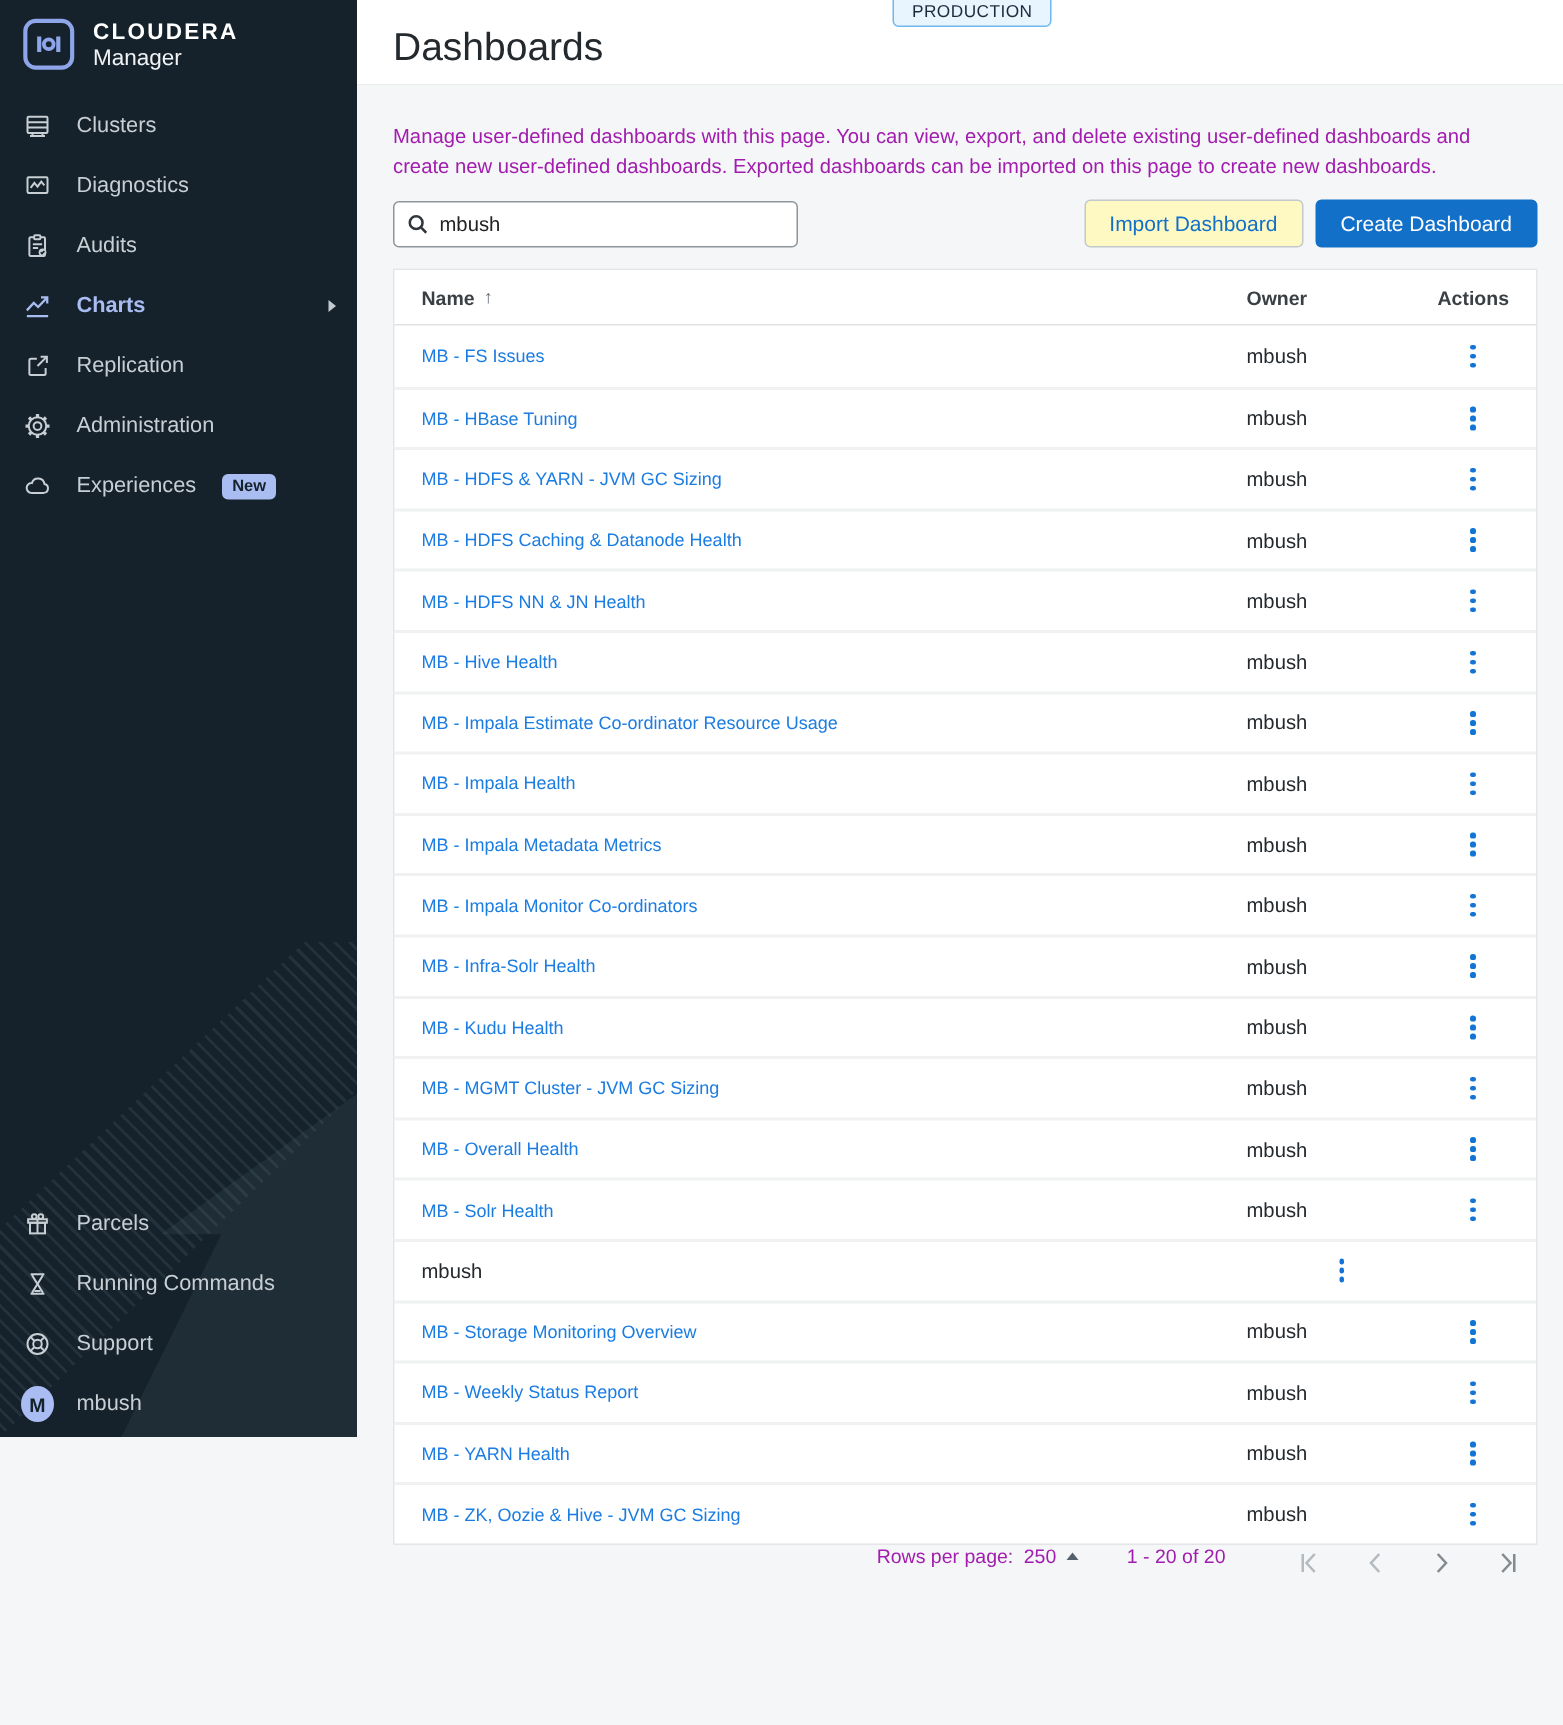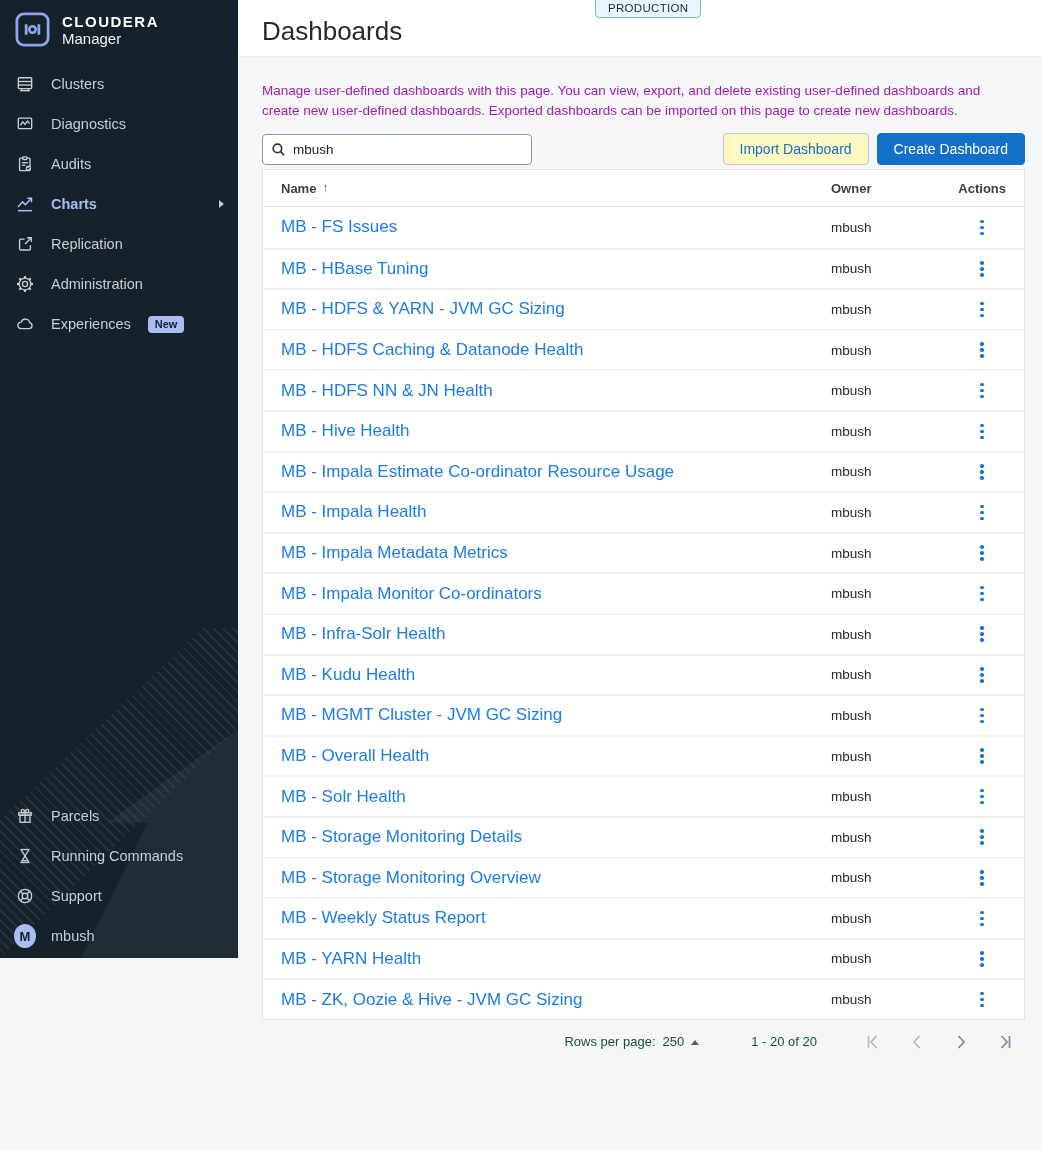--- a/index.html
+++ b/index.html
@@ -58,44 +58,44 @@
   .filter-box input { width:270px; height:31px; border:1px solid #8d959c; border-radius:4px;
     padding:0 10px 0 30px; font-size:13.5px; color:#222; font-family:"Liberation Sans",sans-serif; background:#fff; }
   .filter-box .mag { position:absolute; left:8px; top:7px; }
   .toolbar .spacer { flex:1; }
   .btn { height:32px; border-radius:4px; font-size:14px; font-family:"Liberation Sans",sans-serif;
     padding:0 16px; cursor:pointer; }
   .btn-secondary { background:#fef9c3; border:1px solid #c3c8cc; color:#1270c8; margin-right:8px; }
   .btn-primary { background:#1270c8; border:1px solid #1270c8; color:#fff; }
 
   
-  .table { margin-top:4px; background:#fff; border:1px solid #e3e5e7; }
+  .table { margin-top:14px; background:#fff; border:1px solid #e3e5e7; }
   .thead { display:grid; grid-template-columns:550px 1fr 48px; height:37px; align-items:center;
     padding:0 18px; border-bottom:1px solid #e0e3e5; }
   .th { font-size:13px; font-weight:bold; color:#3a3f44; }
   .th-name { display:flex; align-items:center; gap:6px; cursor:pointer; }
   .sort-arrow { font-size:12px; color:#55606a; font-weight:normal; }
   .th-actions { text-align:right; }
   .trow { display:grid; grid-template-columns:550px 1fr 48px; height:40.6px; align-items:center;
     padding:0 18px; border-top:2px solid #eff1f2; }
   .trow:first-child { border-top:0; }
-  .dash-link { color:#1b7ce2; font-size:17px; text-decoration:none; }
+  .dash-link { color:#1b7ce2; font-size:12px; text-decoration:none; }
   .cell-owner { font-size:13.5px; color:#24292e; }
   .cell-actions { display:flex; justify-content:center; }
   .kebab { background:none; border:none; cursor:pointer; display:flex; flex-direction:column;
     gap:2.5px; padding:5px 8px; align-items:center; }
   .kdot { width:3.5px; height:3.5px; border-radius:50%; background:#1374d6; }
 
   
-  .pagefoot { display:flex; align-items:center; justify-content:flex-end; height:44px;
-    color:#14532d; font-size:13px; padding-right:8px; }
+  .pagefoot { display:flex; align-items:flex-start; justify-content:flex-end; height:44px;
+    color:#a21caf; font-size:13px; padding-right:8px; }
   .rpp { display:flex; align-items:center; gap:7px; cursor:pointer; }
   .caret-up { width:0; height:0; border-bottom:5px solid #55606a;
     border-left:4.5px solid transparent; border-right:4.5px solid transparent; margin-top:1px; }
-  .range { margin-left:52px; margin-right:44px; }
+  .range { margin-left:32px; margin-right:44px; }
   .pgbtns { display:flex; align-items:center; gap:20px; }
   .pgbtn { background:none; border:none; cursor:pointer; padding:2px; display:flex; }
 </style>
 </head>
 <body>
 
 <div class="sidebar">
   <div class="deco1"></div>
   <div class="deco2"></div>
   <div class="side-inner">
@@ -458,21 +458,20 @@
     <div class="cell-actions">
       <button class="kebab">
         <span class="kdot"></span>
                 <span class="kdot"></span>
                 <span class="kdot"></span>
       </button>
     </div>
   </div>
 
   <div class="trow">
-    <div><a href="#" class="dash-link">MB - Storage Monitoring Details</a></div>
     <div class="cell-owner">mbush</div>
     <div class="cell-actions">
       <button class="kebab">
         <span class="kdot"></span>
                 <span class="kdot"></span>
                 <span class="kdot"></span>
       </button>
     </div>
   </div>
 

